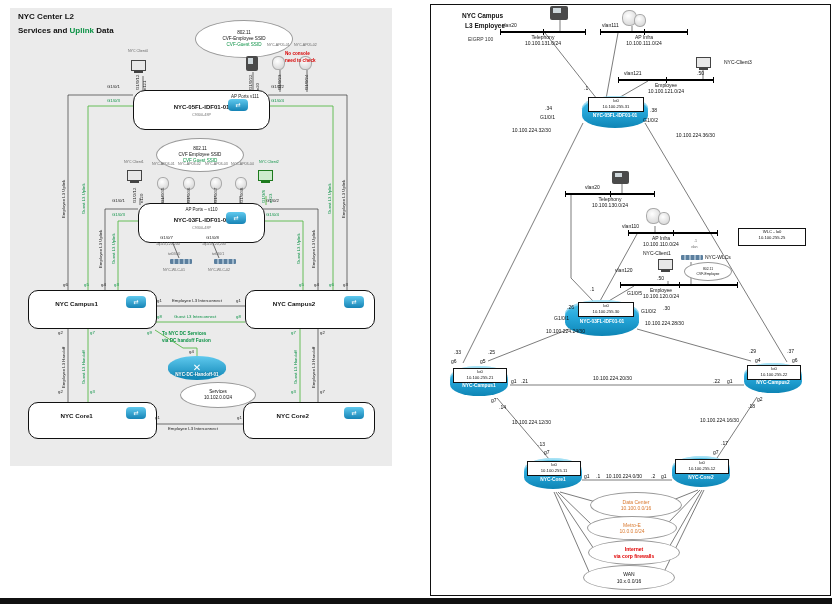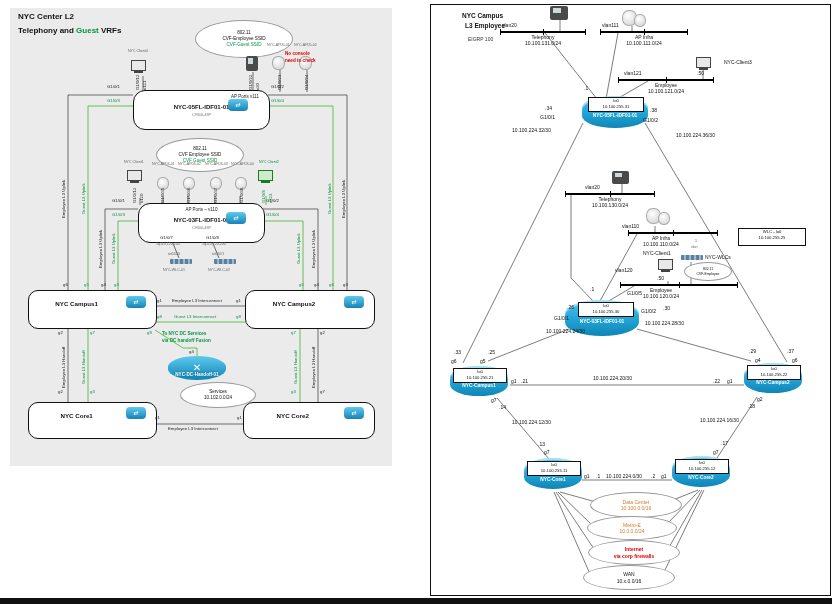--- a/index.html
+++ b/index.html
@@ -82,21 +82,21 @@
 <div class="panel-left"></div>
 <div class="panel-right"></div>
 
 <svg id="lines" width="832" height="604">
   <path fill="none" stroke="#333" stroke-width="0.7" d="M143 76 V92 M253 72 V92 M280 70 V92 M307 70 V92 M133 95 H68 V290 M268 95 H347 V290 M140 198 V205 M163 196 V205 M188 196 V205 M215 196 V205 M240 196 V205 M138 209 H105 V290 M263 209 H318 V290 M172 241 L179 258 M212 241 L219 258 M155 306 H245 M68 327 V402 M318 327 V402 M155 424 H243"></path>
   <path fill="none" stroke="#57b947" stroke-width="0.9" d="M133 106 H88 V290 M268 106 H333 V290 M266 196 V205 M138 221 H118 V290 M263 221 H303 V290 M155 322 H245 M155 330 L183 348 H197 V356 M88 327 V402 M300 327 V402"></path>
   <path fill="none" stroke="#444" stroke-width="0.7" d="M560 20 V31 M632 26 V31 M703 70 V79 M545 33 L597 99 M618 33 L606 99 M648 81 L615 100 M583 123 L463 363 M645 123 L787 362 M571 195 V278 L594 302 M622 184 V193 M655 226 V232 M637 234 L600 301 M668 281 V284 M634 286 L607 302 M691 262 V284 M569 329 L488 361 M637 329 L751 361 M510 385 H744 M497 398 L549 459 M757 397 L717 458 M582 480 H672 M560 492 L596 502 M558 492 L592 525 M556 492 L594 549 M554 492 L590 574 M698 490 L668 502 M700 490 L666 525 M702 490 L668 549 M704 490 L663 574"></path>
 </svg>
 
 <div class="ltitle1">NYC Center L2</div>
-<div class="ltitle2"><span>Telephony and </span><span class="guest">Guest</span><span> VRFs</span></div>
+<div class="ltitle2"><span>Services and </span><span class="guest">Uplink</span><span> Data</span></div>
 
 <div class="cloud" style="left:195px;top:20px;width:96px;height:36px;">
   <span style="font-size:4.6px" class="c-bk">802.11</span>
   <span style="font-size:4.6px" class="c-bk">CVF-Employee SSID</span>
   <span style="font-size:4.6px" class="c-gr">CVF-Guest SSID</span>
 </div>
 <div class="cloud" style="left:156px;top:138px;width:86px;height:32px;">
   <span style="font-size:4.6px" class="c-bk">802.11</span>
   <span style="font-size:4.6px" class="c-bk">CVF Employee SSID</span>
   <span style="font-size:4.6px" class="c-gr">CVF Guest SSID</span>

